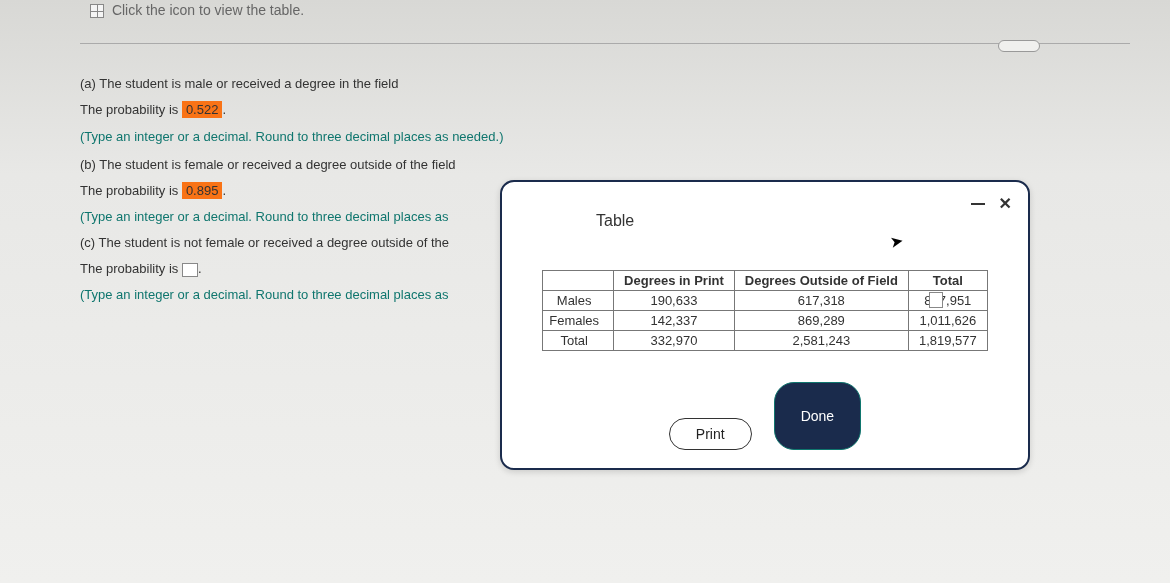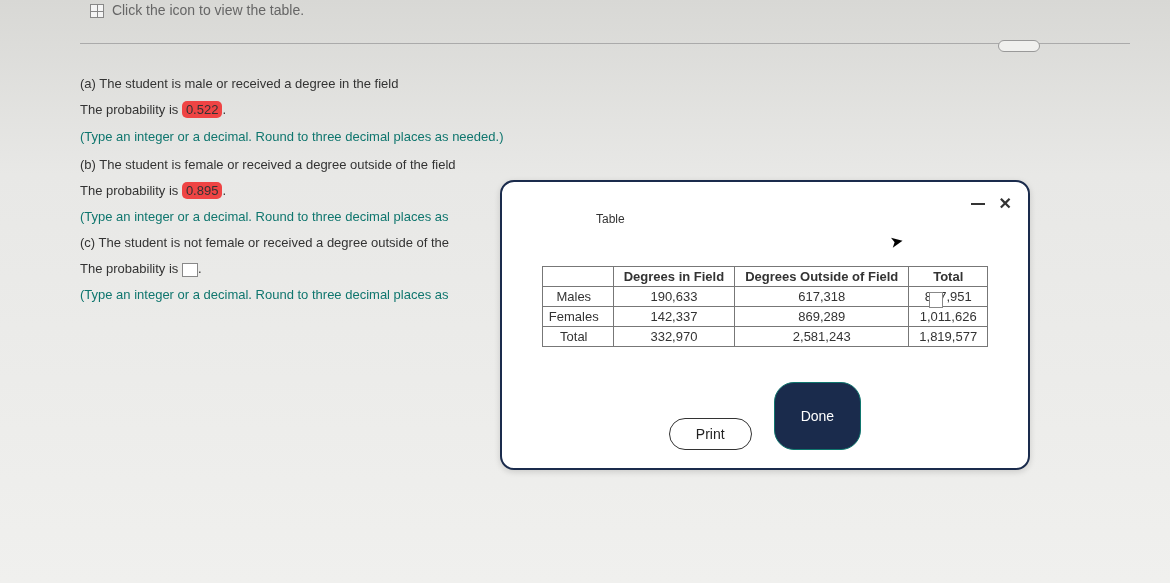--- a/index.html
+++ b/index.html
@@ -49,23 +49,23 @@
       border: 1px solid #999;
       border-radius: 6px;
       background: #f0f0ee;
     }
     .content {
       padding: 30px 0 0 80px;
       line-height: 1.55;
     }
     .content p { margin-bottom: 6px; }
     .ans-box {
-      background: #ef4444;
+      background: #f97316;
       padding: 1px 4px;
-      border-radius: 5px;
+      border-radius: 0;
     }
     .empty-box {
       display: inline-block;
       width: 16px;
       height: 14px;
       border: 1px solid #888;
       vertical-align: middle;
       background: #fff;
     }
     .hint { color: #0f766e; }
@@ -75,21 +75,21 @@
       top: 180px;
       width: 530px;
       height: 290px;
       background: #fff;
       border: 2px solid #1a2b4c;
       border-radius: 14px;
       padding: 18px 24px;
       box-shadow: 0 2px 6px rgba(0,0,0,0.15);
     }
     .modal-title {
-      font-size: 12px;
+      font-size: 16px;
       color: #333;
       margin: 12px 0 0 70px;
     }
     .modal-controls {
       position: absolute;
       right: 16px;
       top: 12px;
       display: flex;
       gap: 14px;
       align-items: center;
@@ -191,21 +191,21 @@
     <div class="close-icon">✕</div>
   </div>
   <div class="modal-title">Table</div>
   <div class="cursor">➤</div>
   <div class="copy-icon"></div>
 
   <table class="data-table">
     <tbody>
         <tr>
       <th></th>
-      <th>Degrees in Field</th>
+      <th>Degrees in Print</th>
       <th>Degrees Outside of Field</th>
       <th>Total</th>
     </tr>
     <tr>
       <td class="rowlabel">Males</td>
       <td>190,633</td>
       <td>617,318</td>
       <td>807,951</td>
     </tr>
     <tr>

